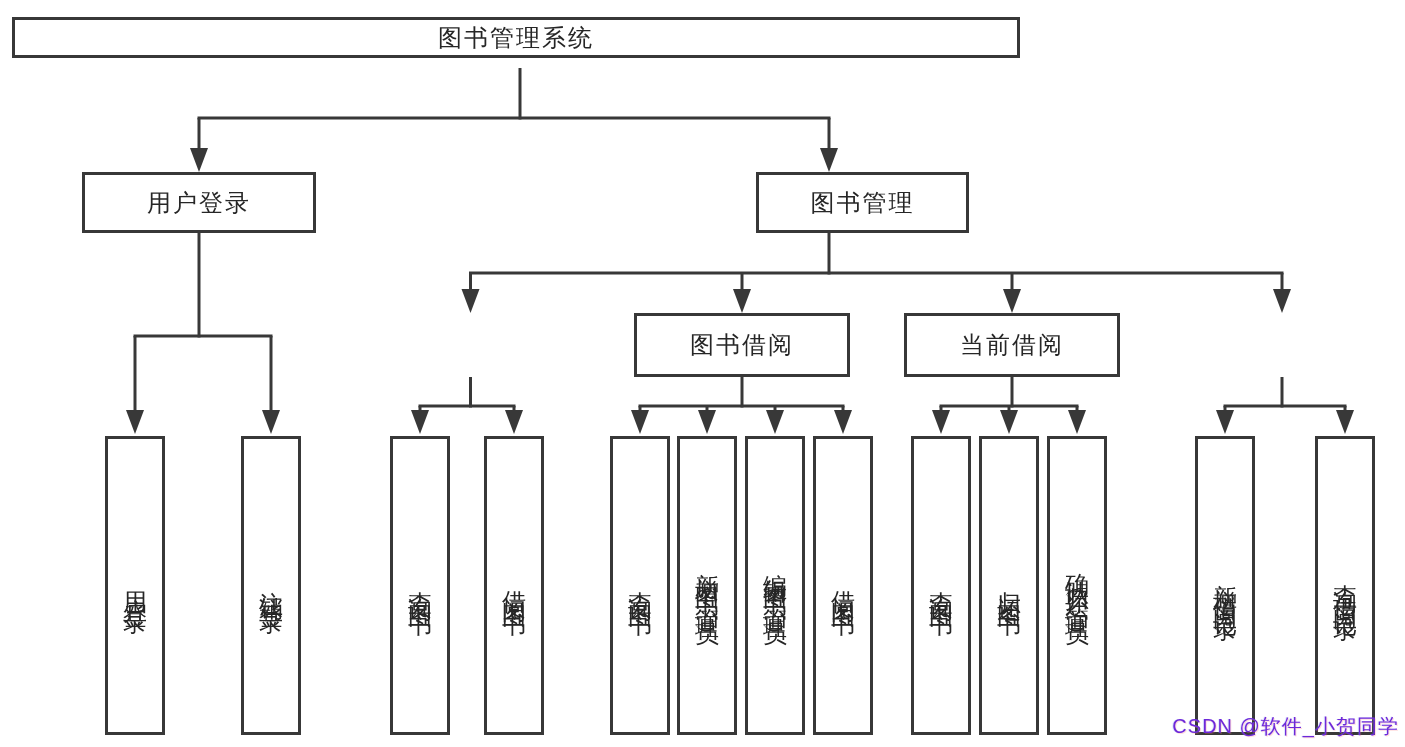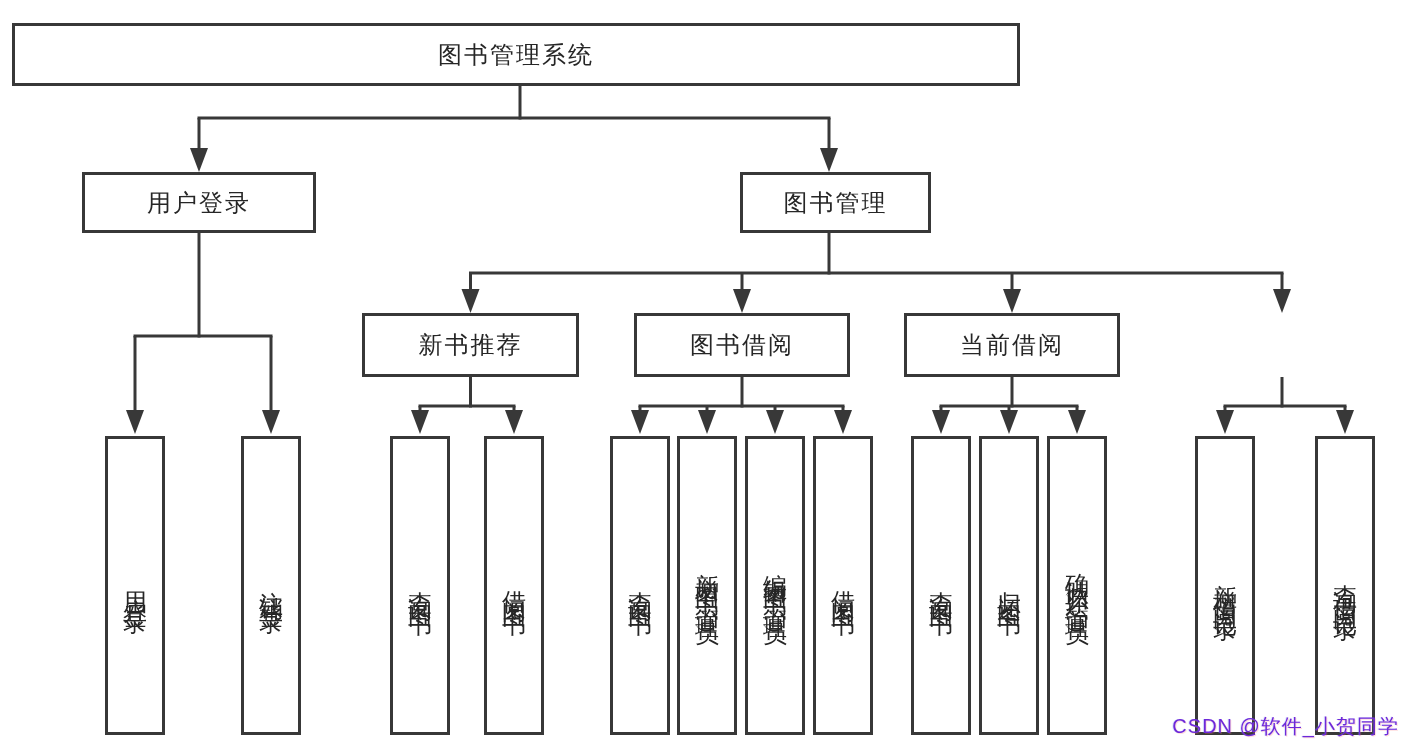--- a/index.html
+++ b/index.html
@@ -123,26 +123,25 @@
       <polygon points="766,410 784,410 775,434"></polygon>
       <polygon points="834,410 852,410 843,434"></polygon>
       <polygon points="932,410 950,410 941,434"></polygon>
       <polygon points="1000,410 1018,410 1009,434"></polygon>
       <polygon points="1068,410 1086,410 1077,434"></polygon>
       <polygon points="1216,410 1234,410 1225,434"></polygon>
       <polygon points="1336,410 1354,410 1345,434"></polygon>
     </g>
   </svg>
 
-  <div class="node" style="left:12px; top:23px; width:1008px; height:63px;">图书管理系统</div>
+  <div class="node" style="left:12px; top:17px; width:1008px; height:41px;">图书管理系统</div>
 
   <div class="node" style="left:82px; top:172px; width:234px; height:61px;">用户登录</div>
-  <div class="node" style="left:740px; top:172px; width:191px; height:61px;">图书管理</div>
+  <div class="node" style="left:756px; top:172px; width:213px; height:61px;">图书管理</div>
 
-  <div class="node" style="left:362px; top:313px; width:217px; height:64px;">新书推荐</div>
   <div class="node" style="left:634px; top:313px; width:216px; height:64px;">图书借阅</div>
   <div class="node" style="left:904px; top:313px; width:216px; height:64px;">当前借阅</div>
 
   <div class="leaf" style="left:105px;">
     <span>用户登录</span>
   </div>
   <div class="leaf" style="left:241px;">
     <span>注销登录</span>
   </div>
   <div class="leaf" style="left:390px;">

